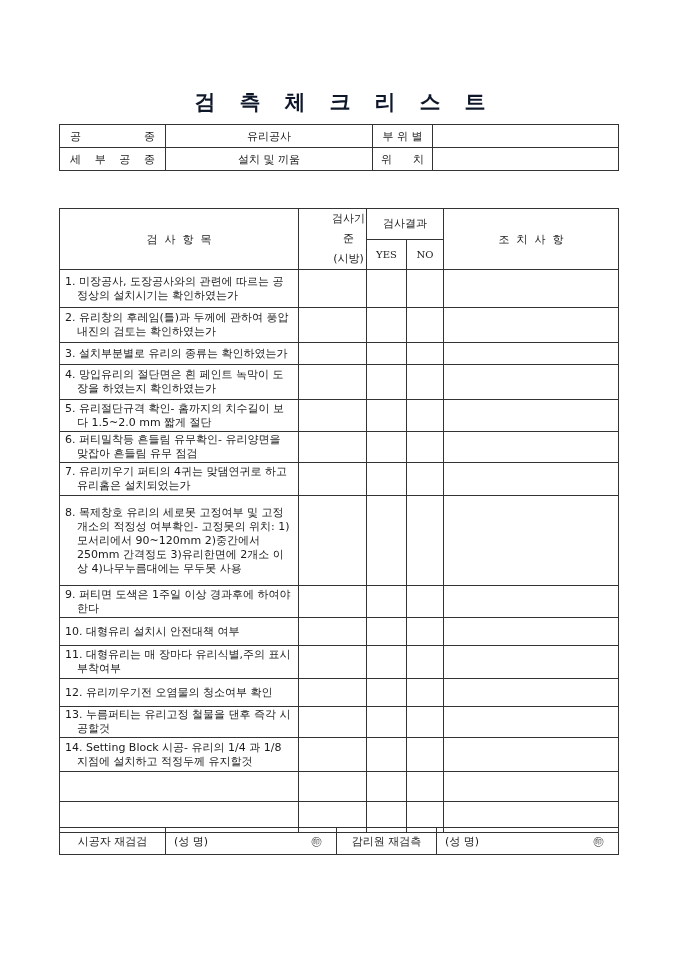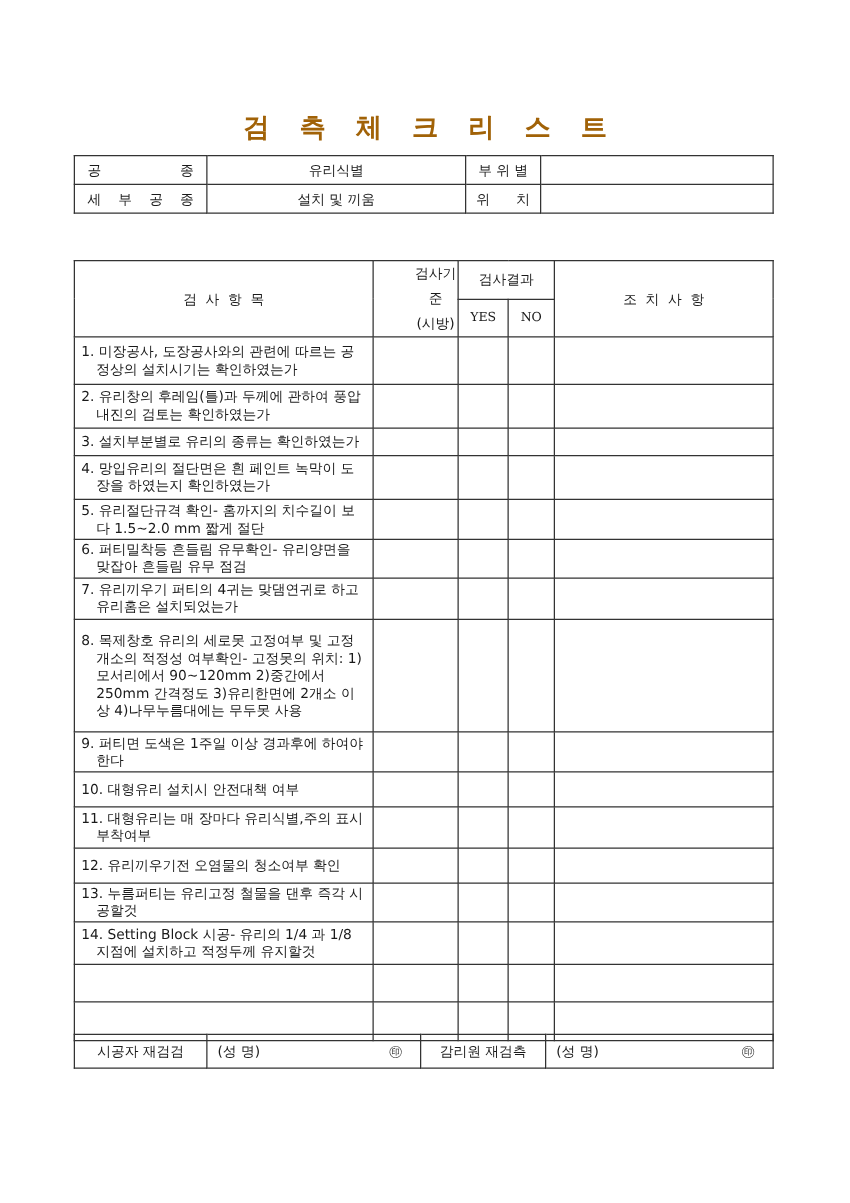--- a/index.html
+++ b/index.html
@@ -1,20 +1,20 @@
 <!DOCTYPE html>
 <html><head>
 <meta charset="utf-8">
 <style>
   html, body { margin:0; padding:0; background:#ffffff; }
   body { width:680px; height:962px; position:relative; overflow:hidden;
          font-family:"DejaVu Sans", "Liberation Sans", sans-serif; color:#1a1a1a; }
   .title { position:absolute; left:0; top:88px; width:680px; text-align:center;
            font-family:"DejaVu Serif", "Liberation Serif", serif; font-weight:bold;
-           font-size:21px; letter-spacing:24px; text-indent:24px; color:#a16207; }
+           font-size:21px; letter-spacing:24px; text-indent:24px; color:#0f172a; }
   table { border-collapse:collapse; position:absolute; left:59px; width:559px; table-layout:fixed; }
   td { border:1px solid #333; font-size:11px; padding:0; vertical-align:middle; overflow:hidden; }
   .c { text-align:center; }
   .spread { display:flex; justify-content:space-between; padding:0 10px; }
   .dates { display:flex; justify-content:space-between; padding:0 24px 0 50px; }
   .hdr { position:absolute; top:124px; }
   .hdr td { height:22px; }
   .main { position:absolute; top:208px; }
   .main td.item { padding:1px 4px 1px 5px; line-height:14px; font-size:11px; text-align:left; vertical-align:middle; }
   .main td.item .txt { display:block; padding-left:12px; text-indent:-12px; }
@@ -36,21 +36,21 @@
       <col style="width:186px">
     </colgroup>
   <tbody>
   <tr>
     <td>
       <div class="spread">
         <span>공</span>
         <span>종</span>
       </div>
     </td>
-    <td class="c">유리식별</td>
+    <td class="c">유리공사</td>
     <td class="c">부 위 별</td>
     <td></td>
   </tr>
   <tr>
     <td>
       <div class="spread">
         <span>세</span>
         <span>부</span>
         <span>공</span>
         <span>종</span>

